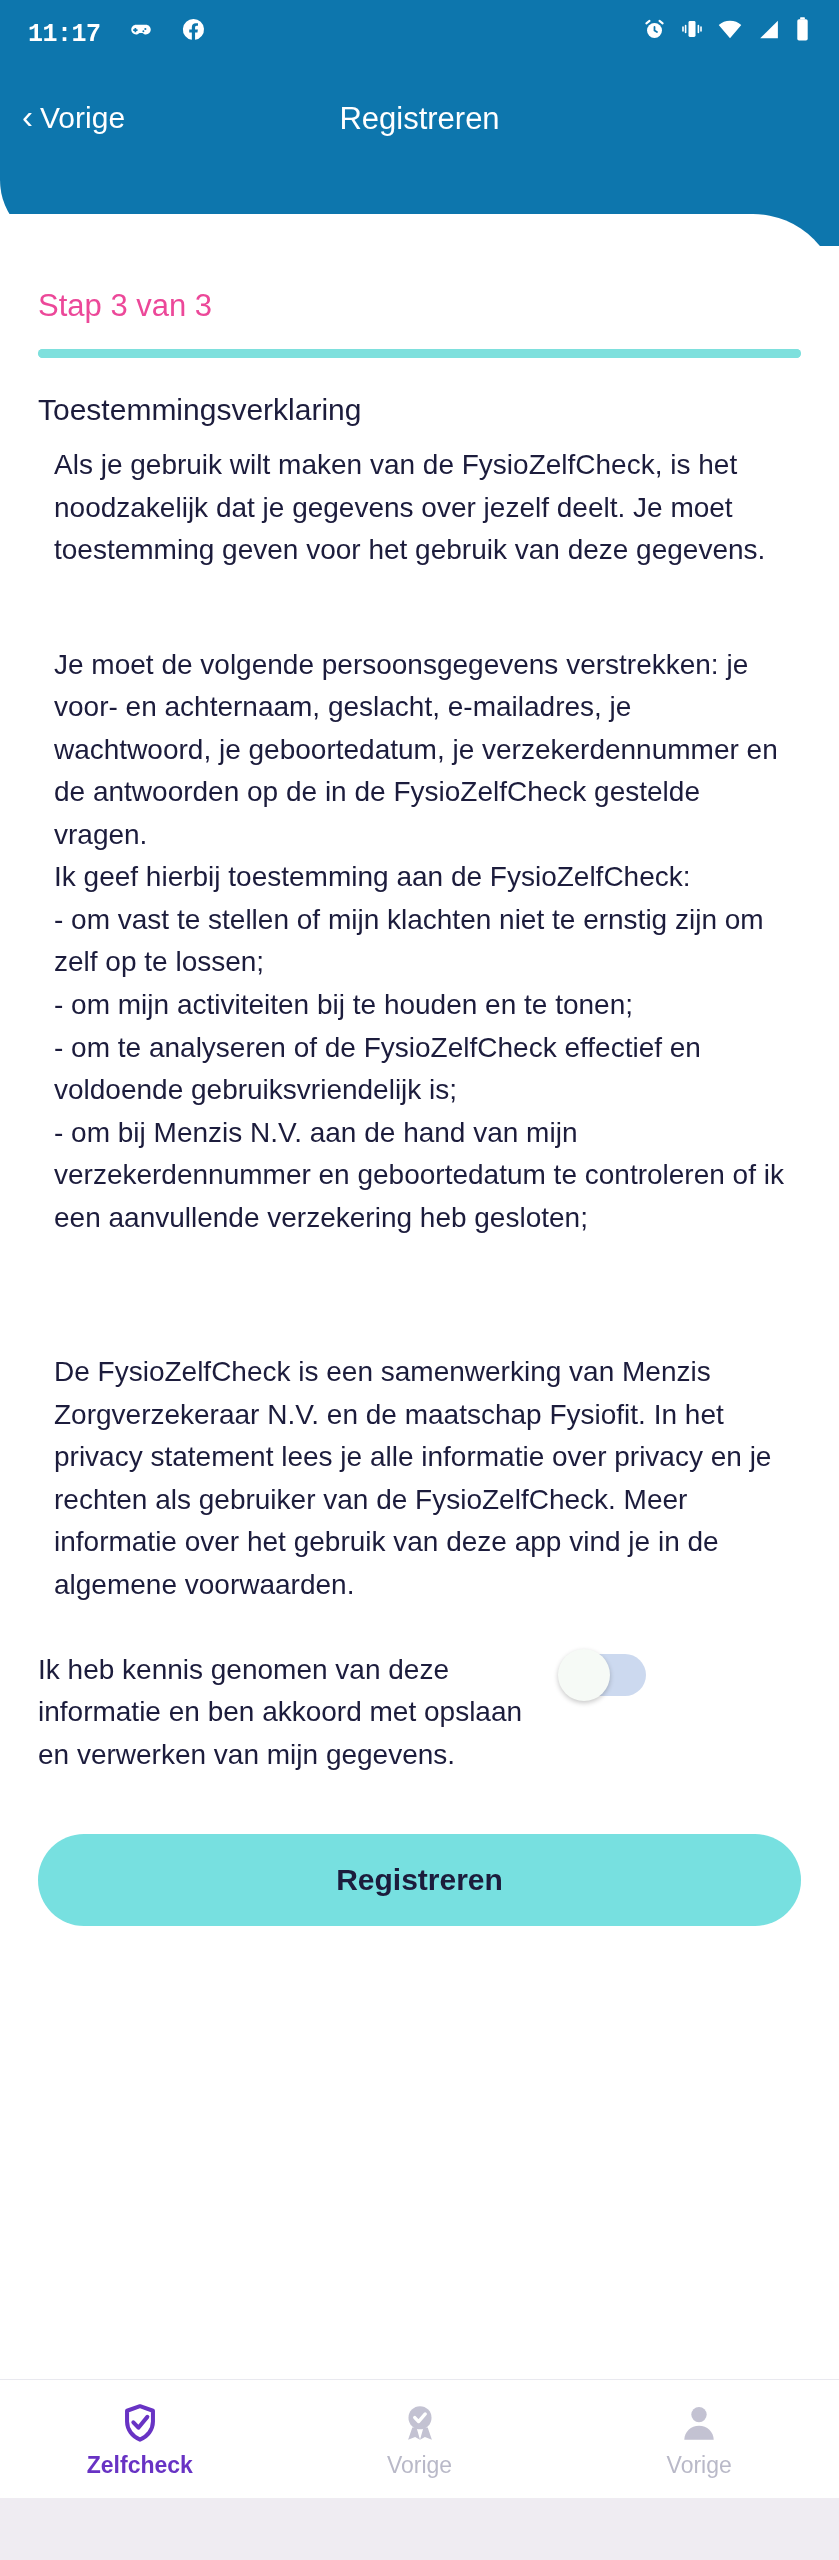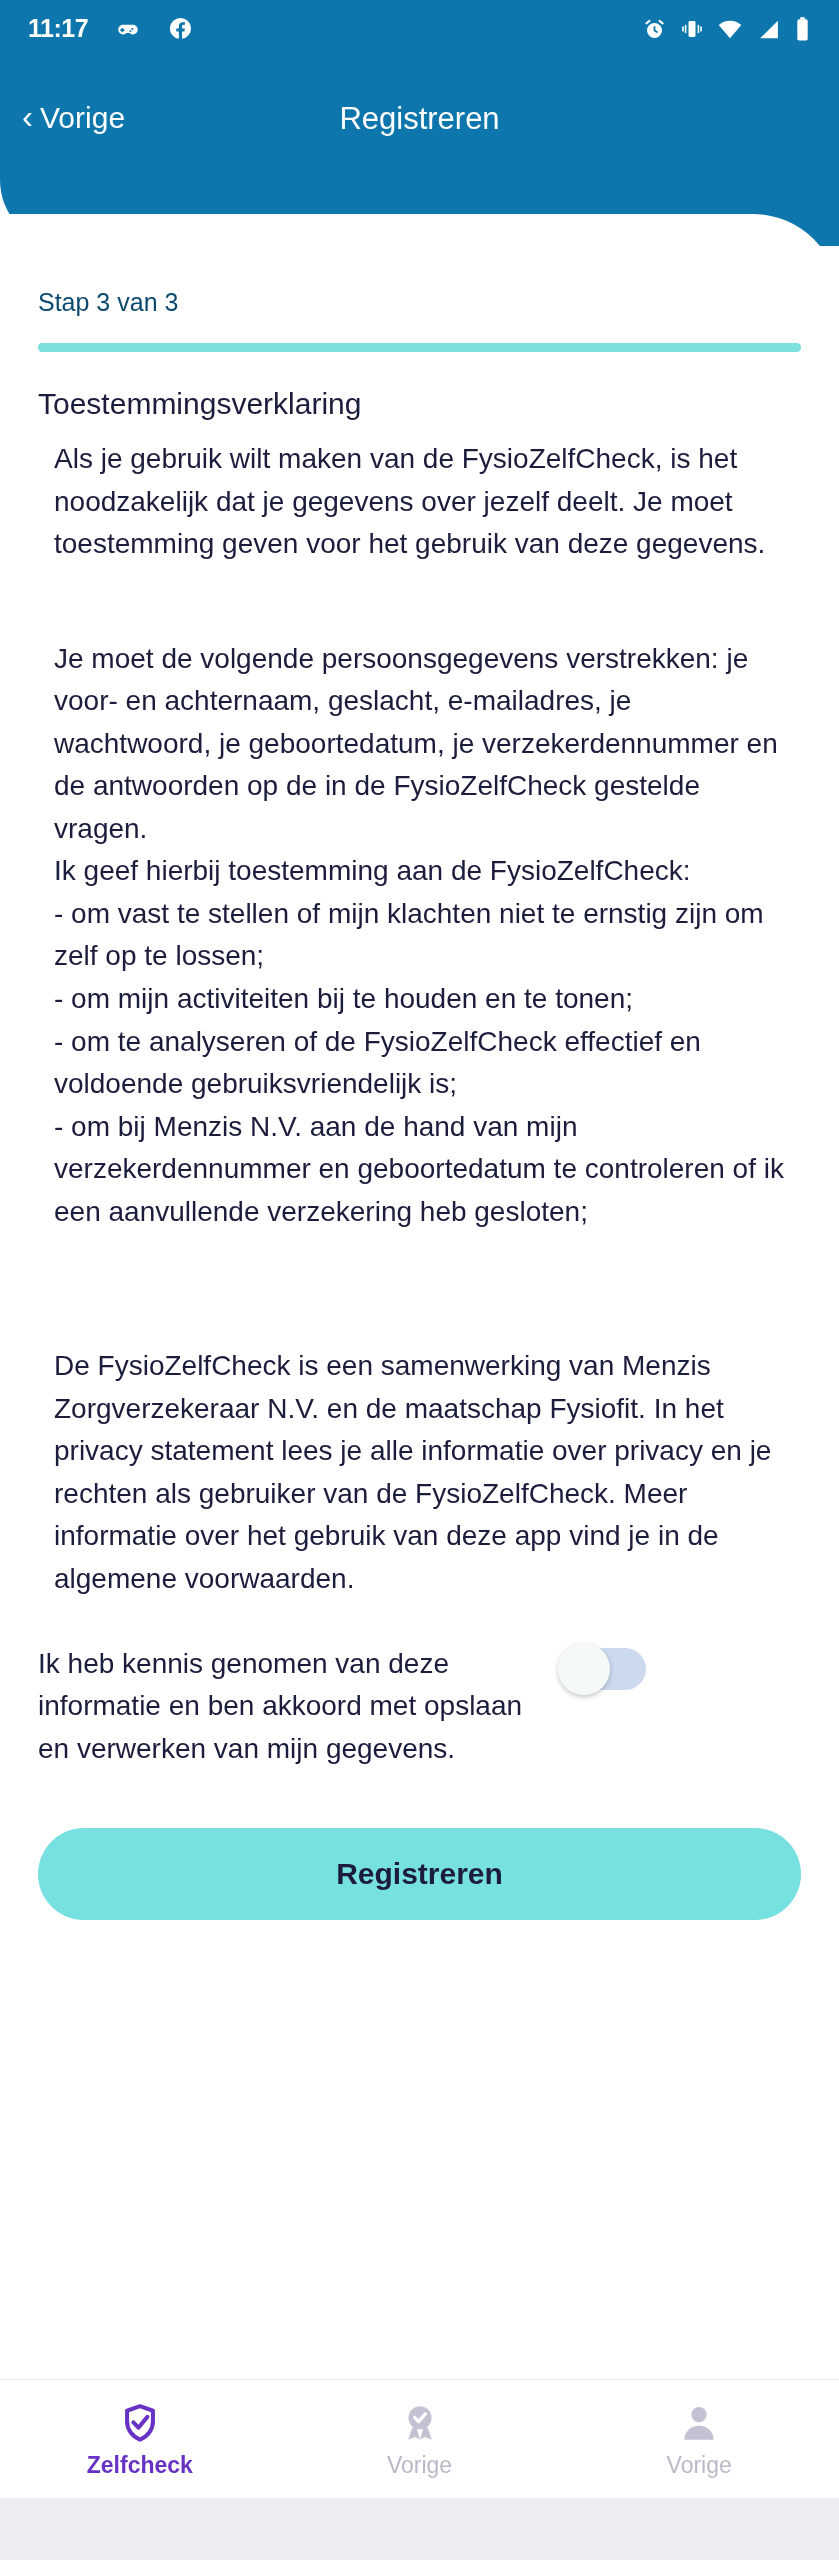--- a/index.html
+++ b/index.html
@@ -57,22 +57,23 @@
     width: 839px;
     height: 62px;
     display: flex;
     align-items: center;
     padding: 0 28px;
     box-sizing: border-box;
     color: #ffffff;
   }
   .sb-left {
     display: flex;
-    align-items: flex-start;
+    align-items: flex-end;
     gap: 27px;
+    font-family: Liberation Mono, monospace;
   }
   .sb-clock {
     font-size: 25px;
     font-weight: bold;
     letter-spacing: -0.5px;
     line-height: 1;
   }
   .sb-right {
     margin-left: auto;
     display: flex;
@@ -121,22 +122,22 @@
   .content {
     position: absolute;
     top: 290px;
     left: 0;
     width: 839px;
     padding: 0 38px;
     box-sizing: border-box;
   }
 
   .step-label {
-    color: #0c4a6e;
-    font-size: 25px;
+    color: #ec4899;
+    font-size: 31px;
     line-height: 1;
     margin-bottom: 28px;
   }
 
   .progress-track {
     width: 100%;
     height: 9px;
     border-radius: 5px;
     background: #7ee0dd;
     overflow: hidden;

